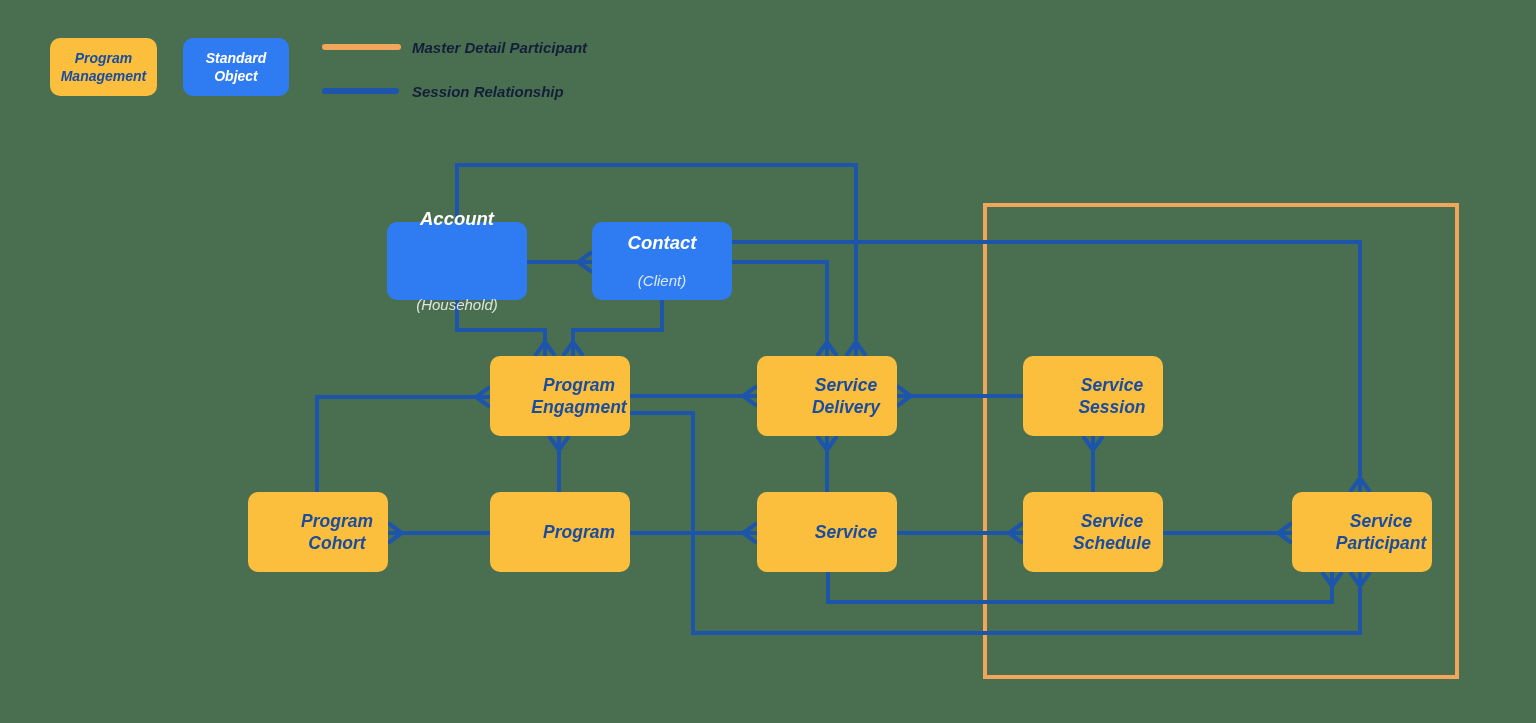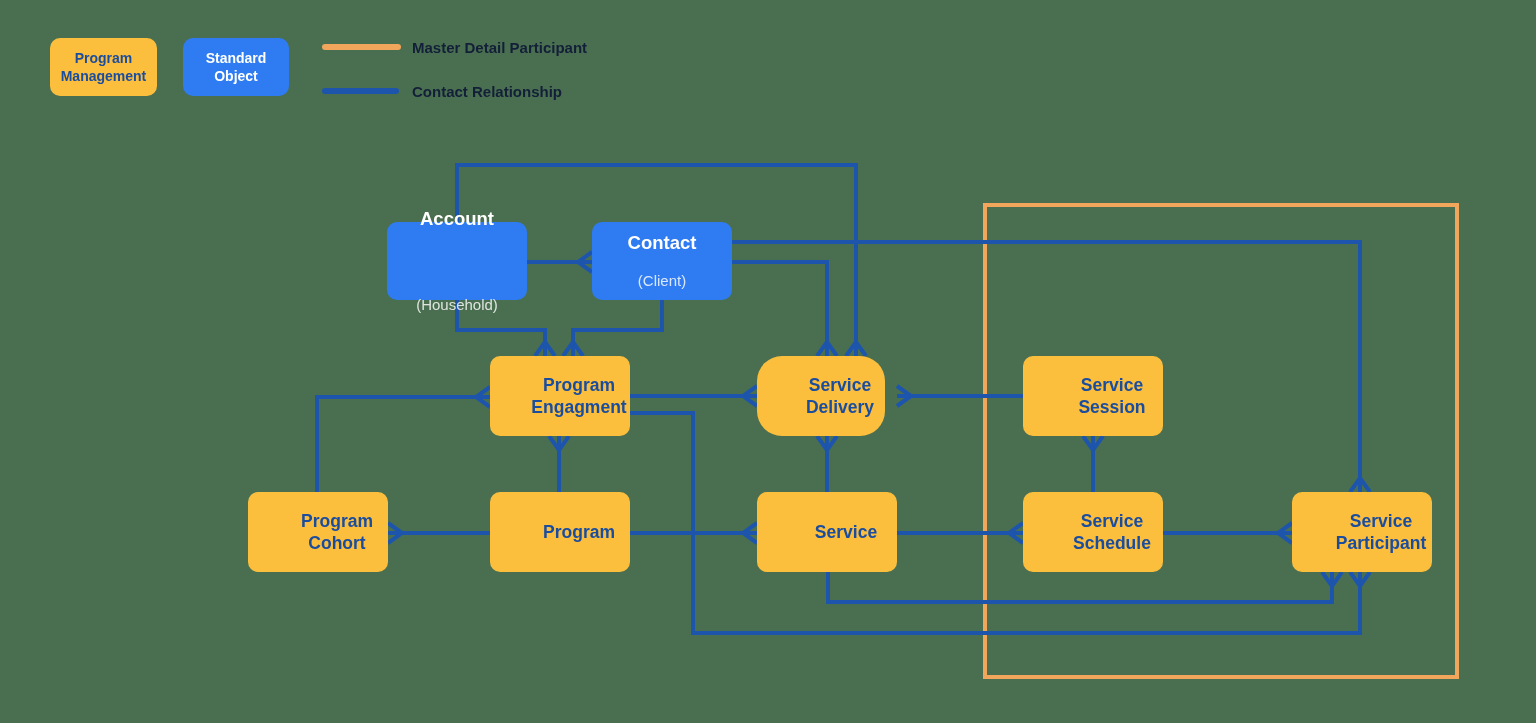--- a/index.html
+++ b/index.html
@@ -7,21 +7,21 @@
     --pmm-yellow:#FBBE3D;
     --standard-blue:#2E7BF2;
     --connector-blue:#1D55AD;
     --master-detail-orange:#F2A65C;
     --navy-text:#1B4D9E;
     --legend-text:#131F38;
   }
   html,body{margin:0;padding:0;background:var(--background);}
   .canvas{
     position:relative;width:1536px;height:723px;background:var(--background);
-    font-family:"Liberation Sans",sans-serif;overflow:hidden;
+    font-family:"Liberation Sans",sans-serif;overflow:hidden;font-style:italic;
   }
   svg.wires{position:absolute;left:0;top:0;width:1536px;height:723px;}
   .wire{stroke:var(--connector-blue);stroke-width:4;fill:none;}
   .md-rect{stroke:var(--master-detail-orange);stroke-width:4;fill:none;}
   .swatch-md{stroke:var(--master-detail-orange);stroke-width:6;stroke-linecap:round;}
   .swatch-lk{stroke:var(--connector-blue);stroke-width:6;stroke-linecap:round;}
   .node{
     position:absolute;border-radius:10px;display:flex;flex-direction:column;
     align-items:center;justify-content:center;text-align:center;box-sizing:border-box;padding:6px 10px;
   }
@@ -70,35 +70,35 @@
     <line class="swatch-lk" x1="325" y1="91" x2="396" y2="91"></line>
   </svg>
 
   <div class="legend-box yellow" style="left:50px;top:38px;width:107px;height:58px;">
     <span>Program Management</span>
   </div>
   <div class="legend-box blue" style="left:183px;top:38px;width:106px;height:58px;">
     <span>Standard Object</span>
   </div>
   <div class="legend-label" style="left:412px;top:39px;">Master Detail Participant</div>
-  <div class="legend-label" style="left:412px;top:83px;">Contact Relationship</div>
+  <div class="legend-label" style="left:412px;top:83px;">Session Relationship</div>
 
   <div class="node blue" style="left:387px;top:222px;width:140px;height:78px;gap:48px;">
     <div class="title">Account</div>
     <div class="subtitle">(Household)</div>
   </div>
   <div class="node blue" style="left:592px;top:222px;width:140px;height:78px;">
     <div class="title">Contact</div>
     <div class="subtitle">(Client)</div>
   </div>
 
   <div class="node yellow" style="left:490px;top:356px;width:140px;height:80px;">
     <div class="title">Program Engagment</div>
   </div>
-  <div class="node yellow" style="left:757px;top:356px;width:128px;height:80px;border-radius:25px;">
+  <div class="node yellow" style="left:757px;top:356px;width:140px;height:80px;">
     <div class="title">Service Delivery</div>
   </div>
   <div class="node yellow" style="left:248px;top:492px;width:140px;height:80px;">
     <div class="title">Program Cohort</div>
   </div>
   <div class="node yellow" style="left:1023px;top:356px;width:140px;height:80px;">
     <div class="title">Service Session</div>
   </div>
   <div class="node yellow" style="left:490px;top:492px;width:140px;height:80px;">
     <div class="title">Program</div>

